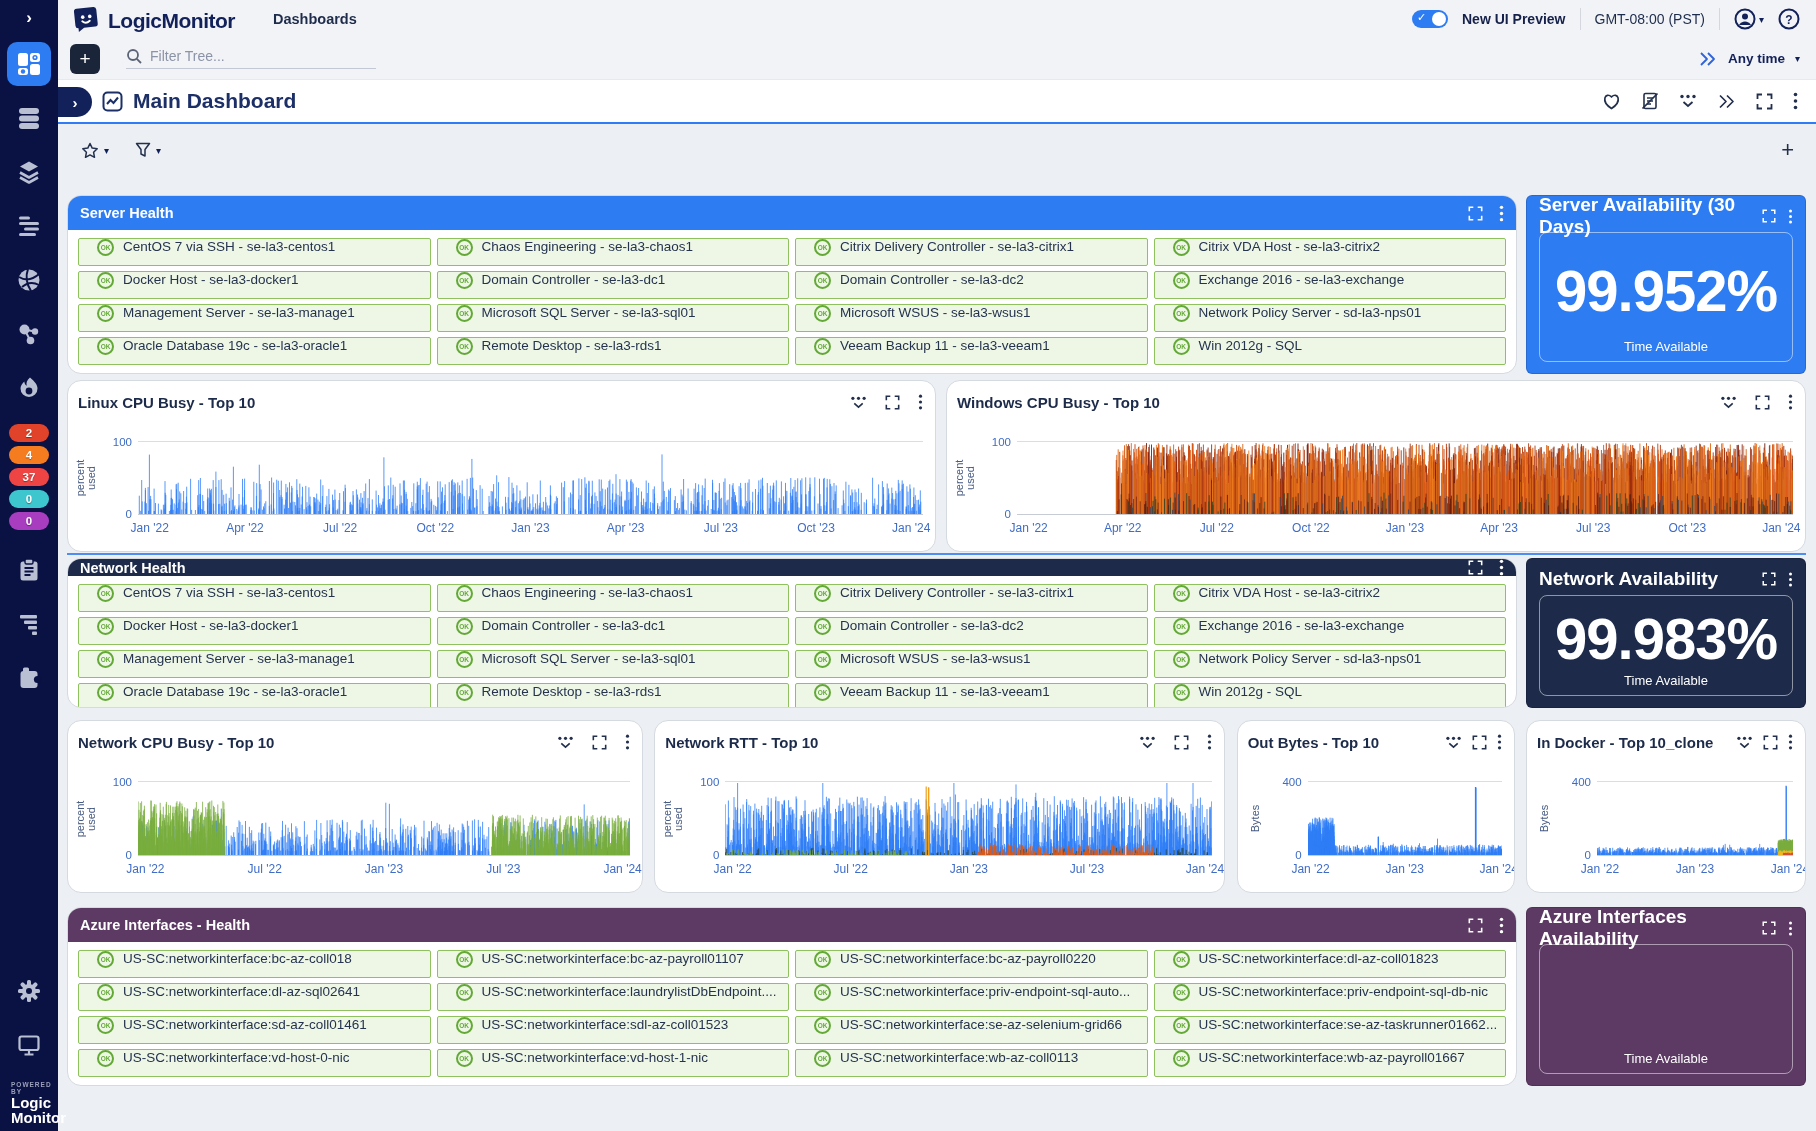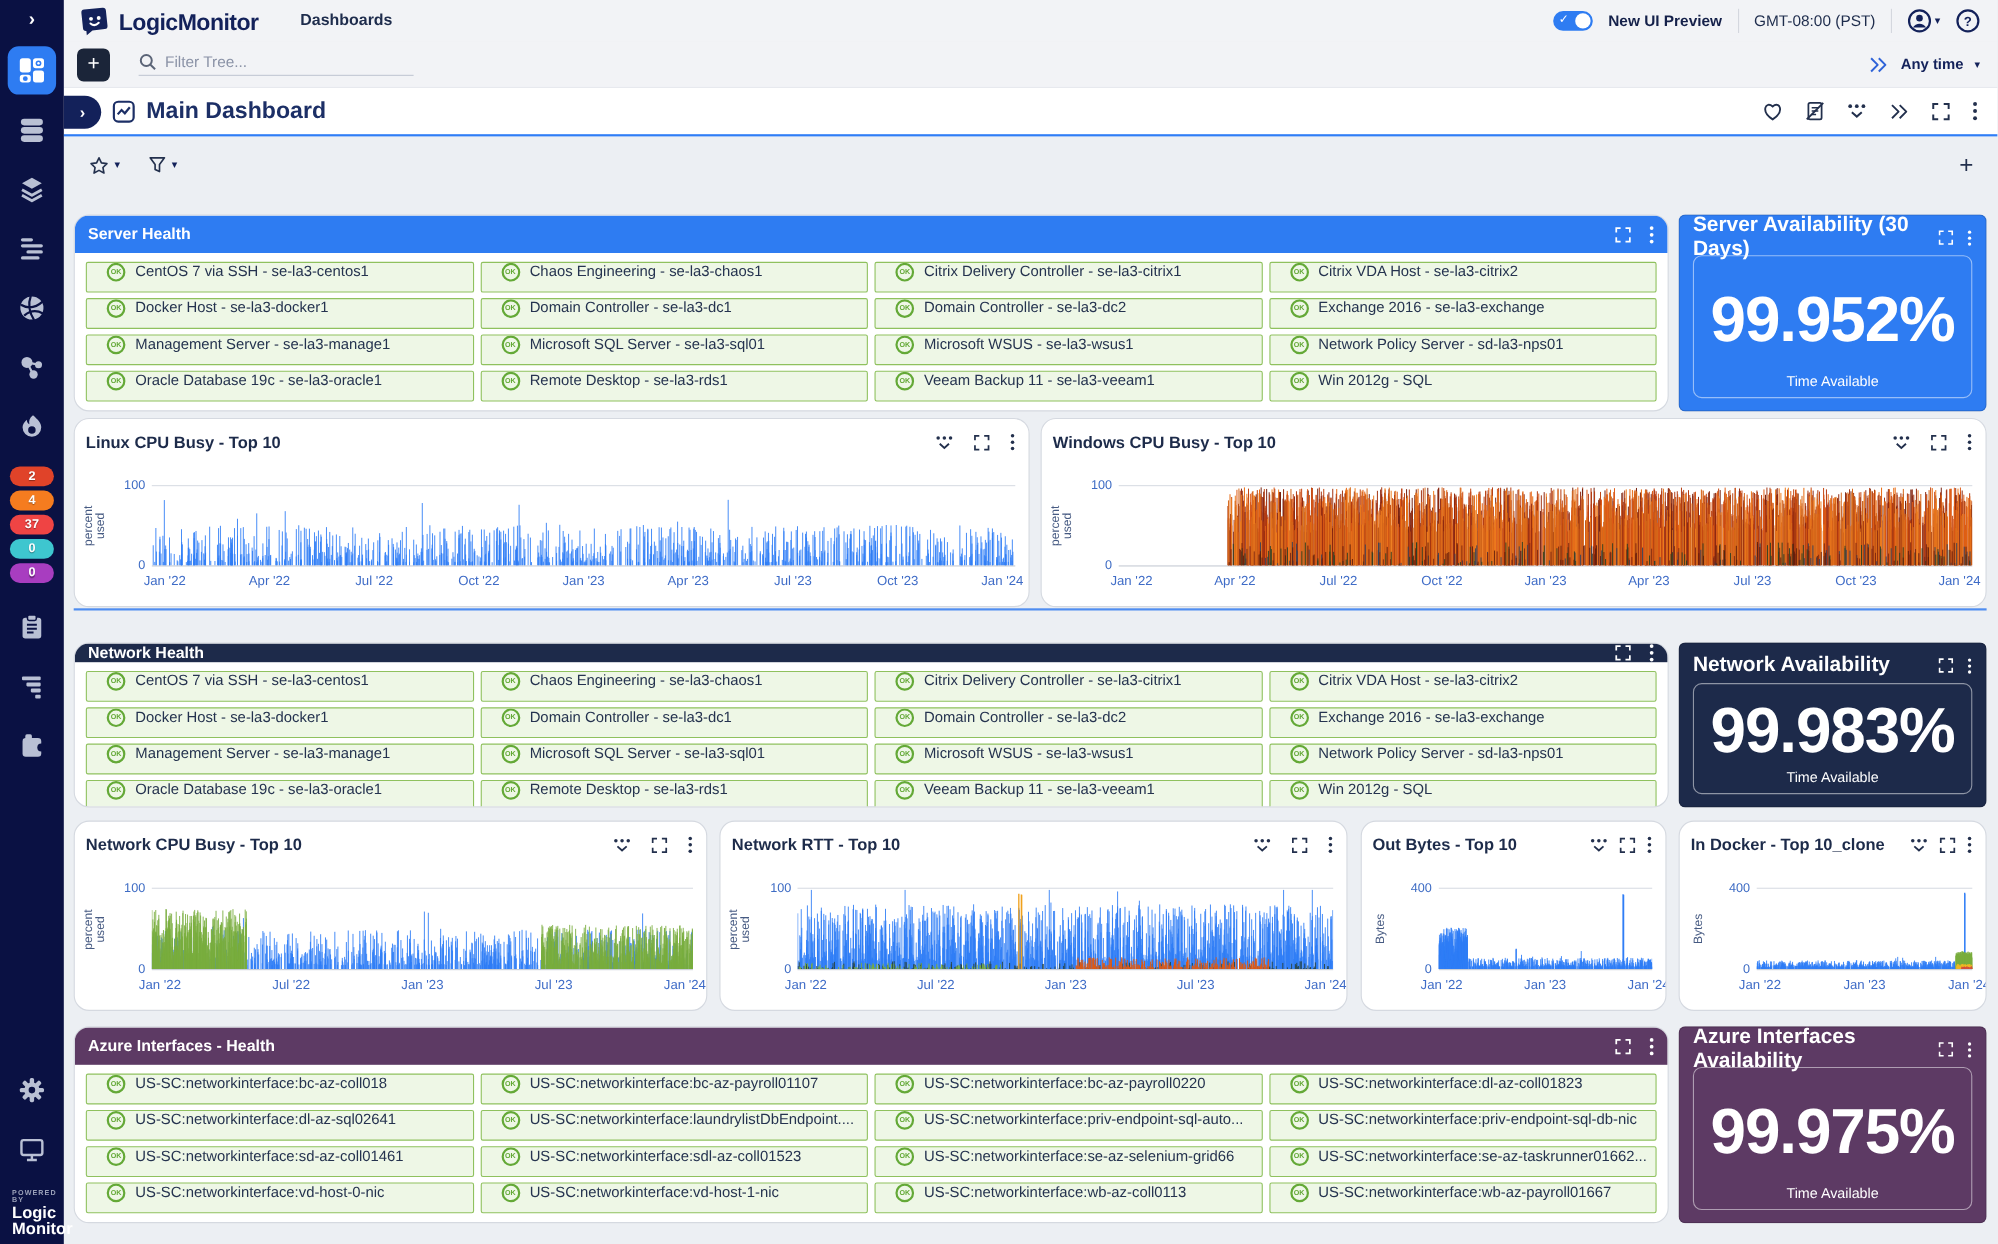--- a/index.html
+++ b/index.html
@@ -52,21 +52,21 @@
   
   .canvas { height:1007px; background:#eceff3; padding:0 10px 0 9px; }
   .filterrow { height:52px; display:flex; align-items:center; padding:0 8px 0 14px; }
   .filterrow .grp { display:flex; align-items:center; gap:5px; margin-right:26px; color:#23304d; cursor:pointer; }
   .plusright { margin-left:auto; font-size:22px; font-weight:400; color:#23304d; cursor:pointer; padding-right:4px; }
 
   .row { display:flex; justify-content:space-between; }
   .r1 { margin-top:19px; height:179px; }
   .r2 { margin-top:6px; height:172px; }
   .rowdiv { height:2px; background:#4f8df0; margin-top:1px; }
-  .r3 { margin-top:29px; height:150px; }
+  .r3 { margin-top:3px; height:150px; }
   .r4 { margin-top:12px; height:173px; }
   .r5 { margin-top:14px; height:179px; }
 
   .panel { background:#fff; border:1px solid #d5d9e0; border-radius:14px; overflow:hidden; }
 
   
   .hpanel { display:flex; flex-direction:column; }
   .hhead { height:36px; display:flex; align-items:center; padding:0 12px; color:#fff; }
   .hhead .ttl { font-size:14.5px; font-weight:700; }
   .hicons { margin-left:auto; display:flex; align-items:center; gap:16px; color:#fff; }
@@ -1052,20 +1052,19 @@
             <span class="ic">
                 <svg width="5" height="15" viewBox="0 0 5 18">
                   <circle cx="2.5" cy="2.5" r="1.8" fill="#fff"></circle>
                   <circle cx="2.5" cy="9" r="1.8" fill="#fff"></circle>
                   <circle cx="2.5" cy="15.5" r="1.8" fill="#fff"></circle>
                 </svg>
               </span>
           </div>
         </div>
         <div class="abox">
-          <span class="aval">99.975%</span>
           <span class="acap">Time Available</span>
         </div>
       </div>
     </div>
 
   </div>
 </div>
 
 </body></html>

